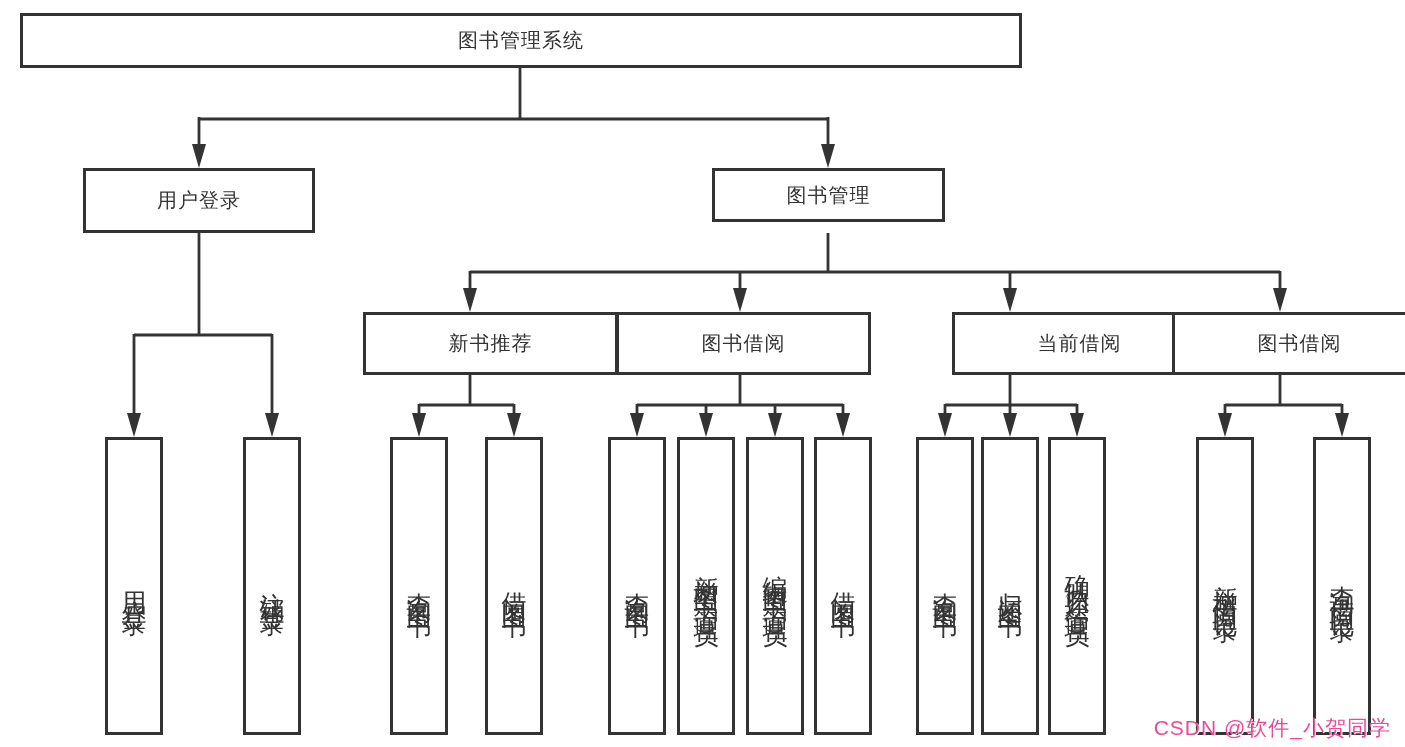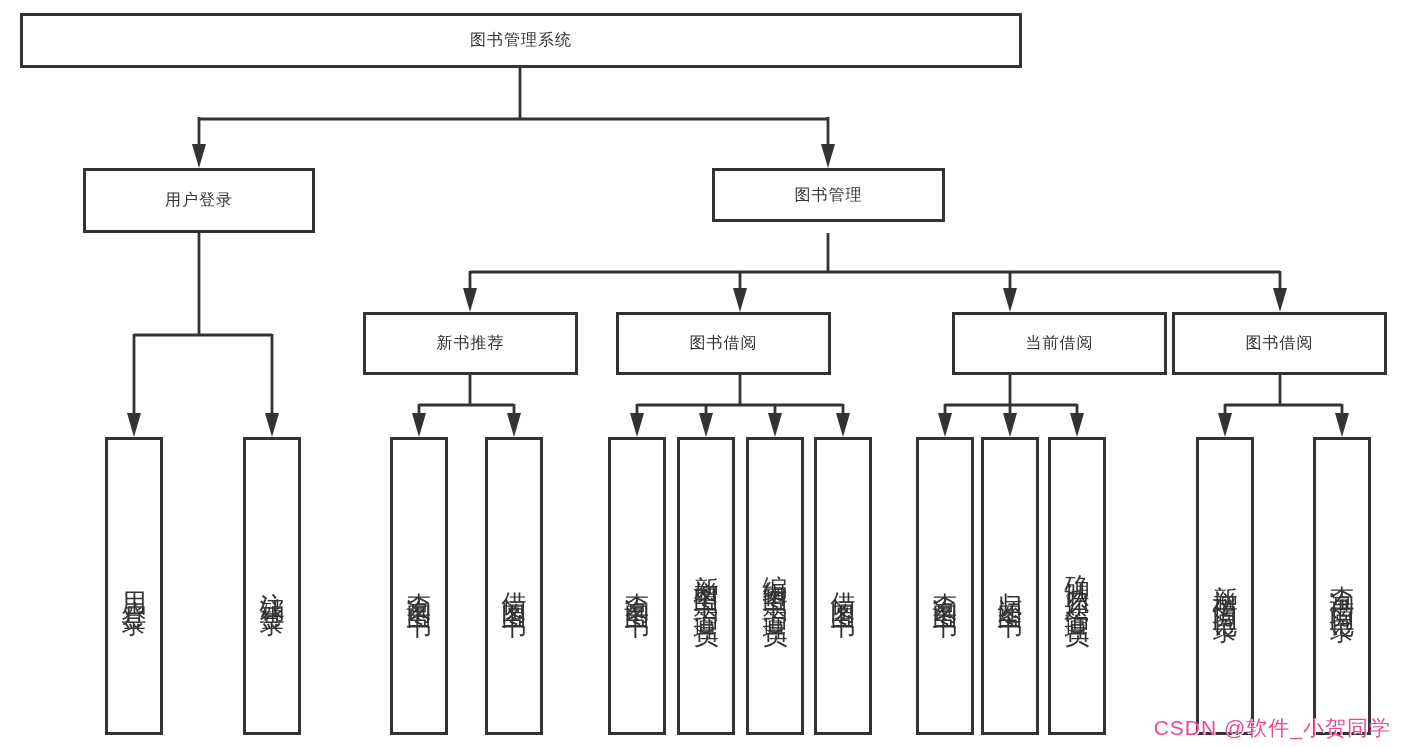--- a/index.html
+++ b/index.html
@@ -33,29 +33,29 @@
     stroke: none;
   }
   .node {
     position: absolute;
     box-sizing: border-box;
     background: #ffffff;
     border: 3px solid #333333;
     display: flex;
     align-items: center;
     justify-content: center;
-    font-size: 16px;
+    font-size: 20px;
     letter-spacing: 1px;
     color: #333333;
     white-space: nowrap;
   }
   .root-node   { left: 20px;  top: 13px;  width: 1002px; height: 55px; }
   .l2a         { left: 83px;  top: 168px; width: 232px;  height: 65px; }
   .l2b         { left: 712px; top: 168px; width: 233px;  height: 54px; }
-  .l3          { top: 312px;  height: 63px; width: 215px; }
+  .l3          { top: 312px;  height: 63px; width: 255px; }
   .l3-1 { left: 363px; }
   .l3-2 { left: 616px; }
   .l3-3 { left: 952px; }
   .l3-4 { left: 1172px; }
   .leaf {
     position: absolute;
     box-sizing: border-box;
     top: 437px;
     width: 58px;
     height: 298px;

